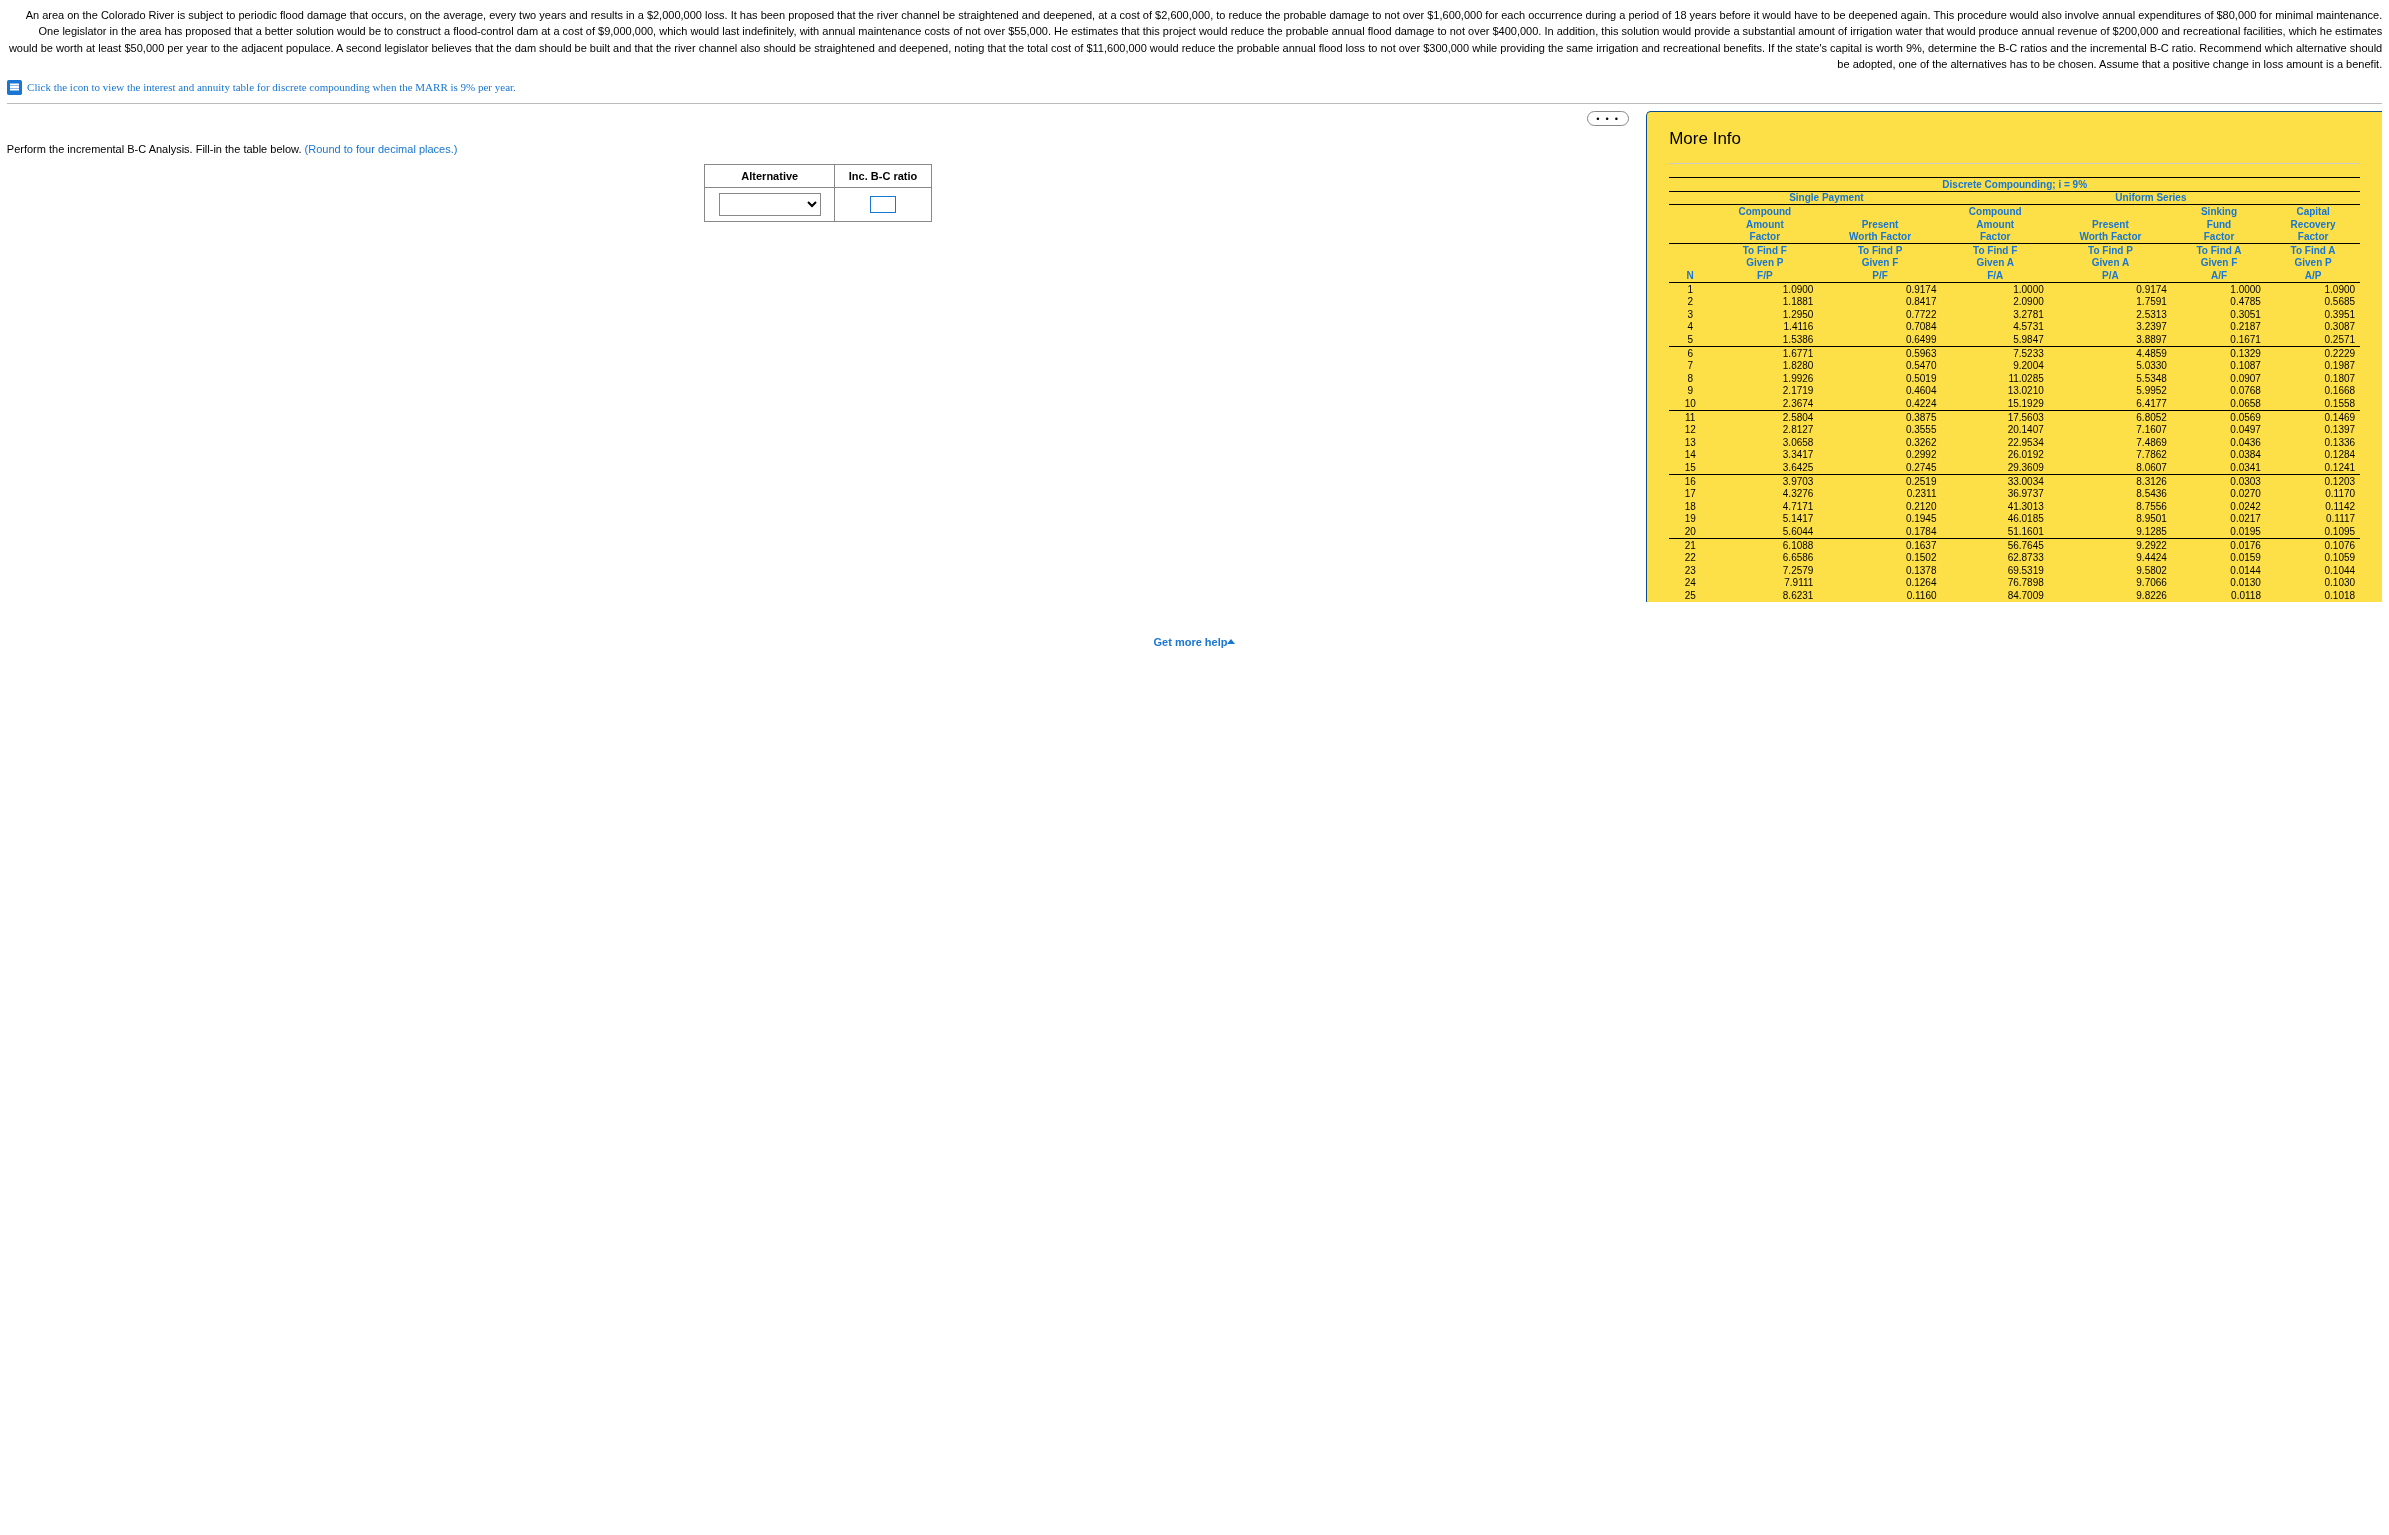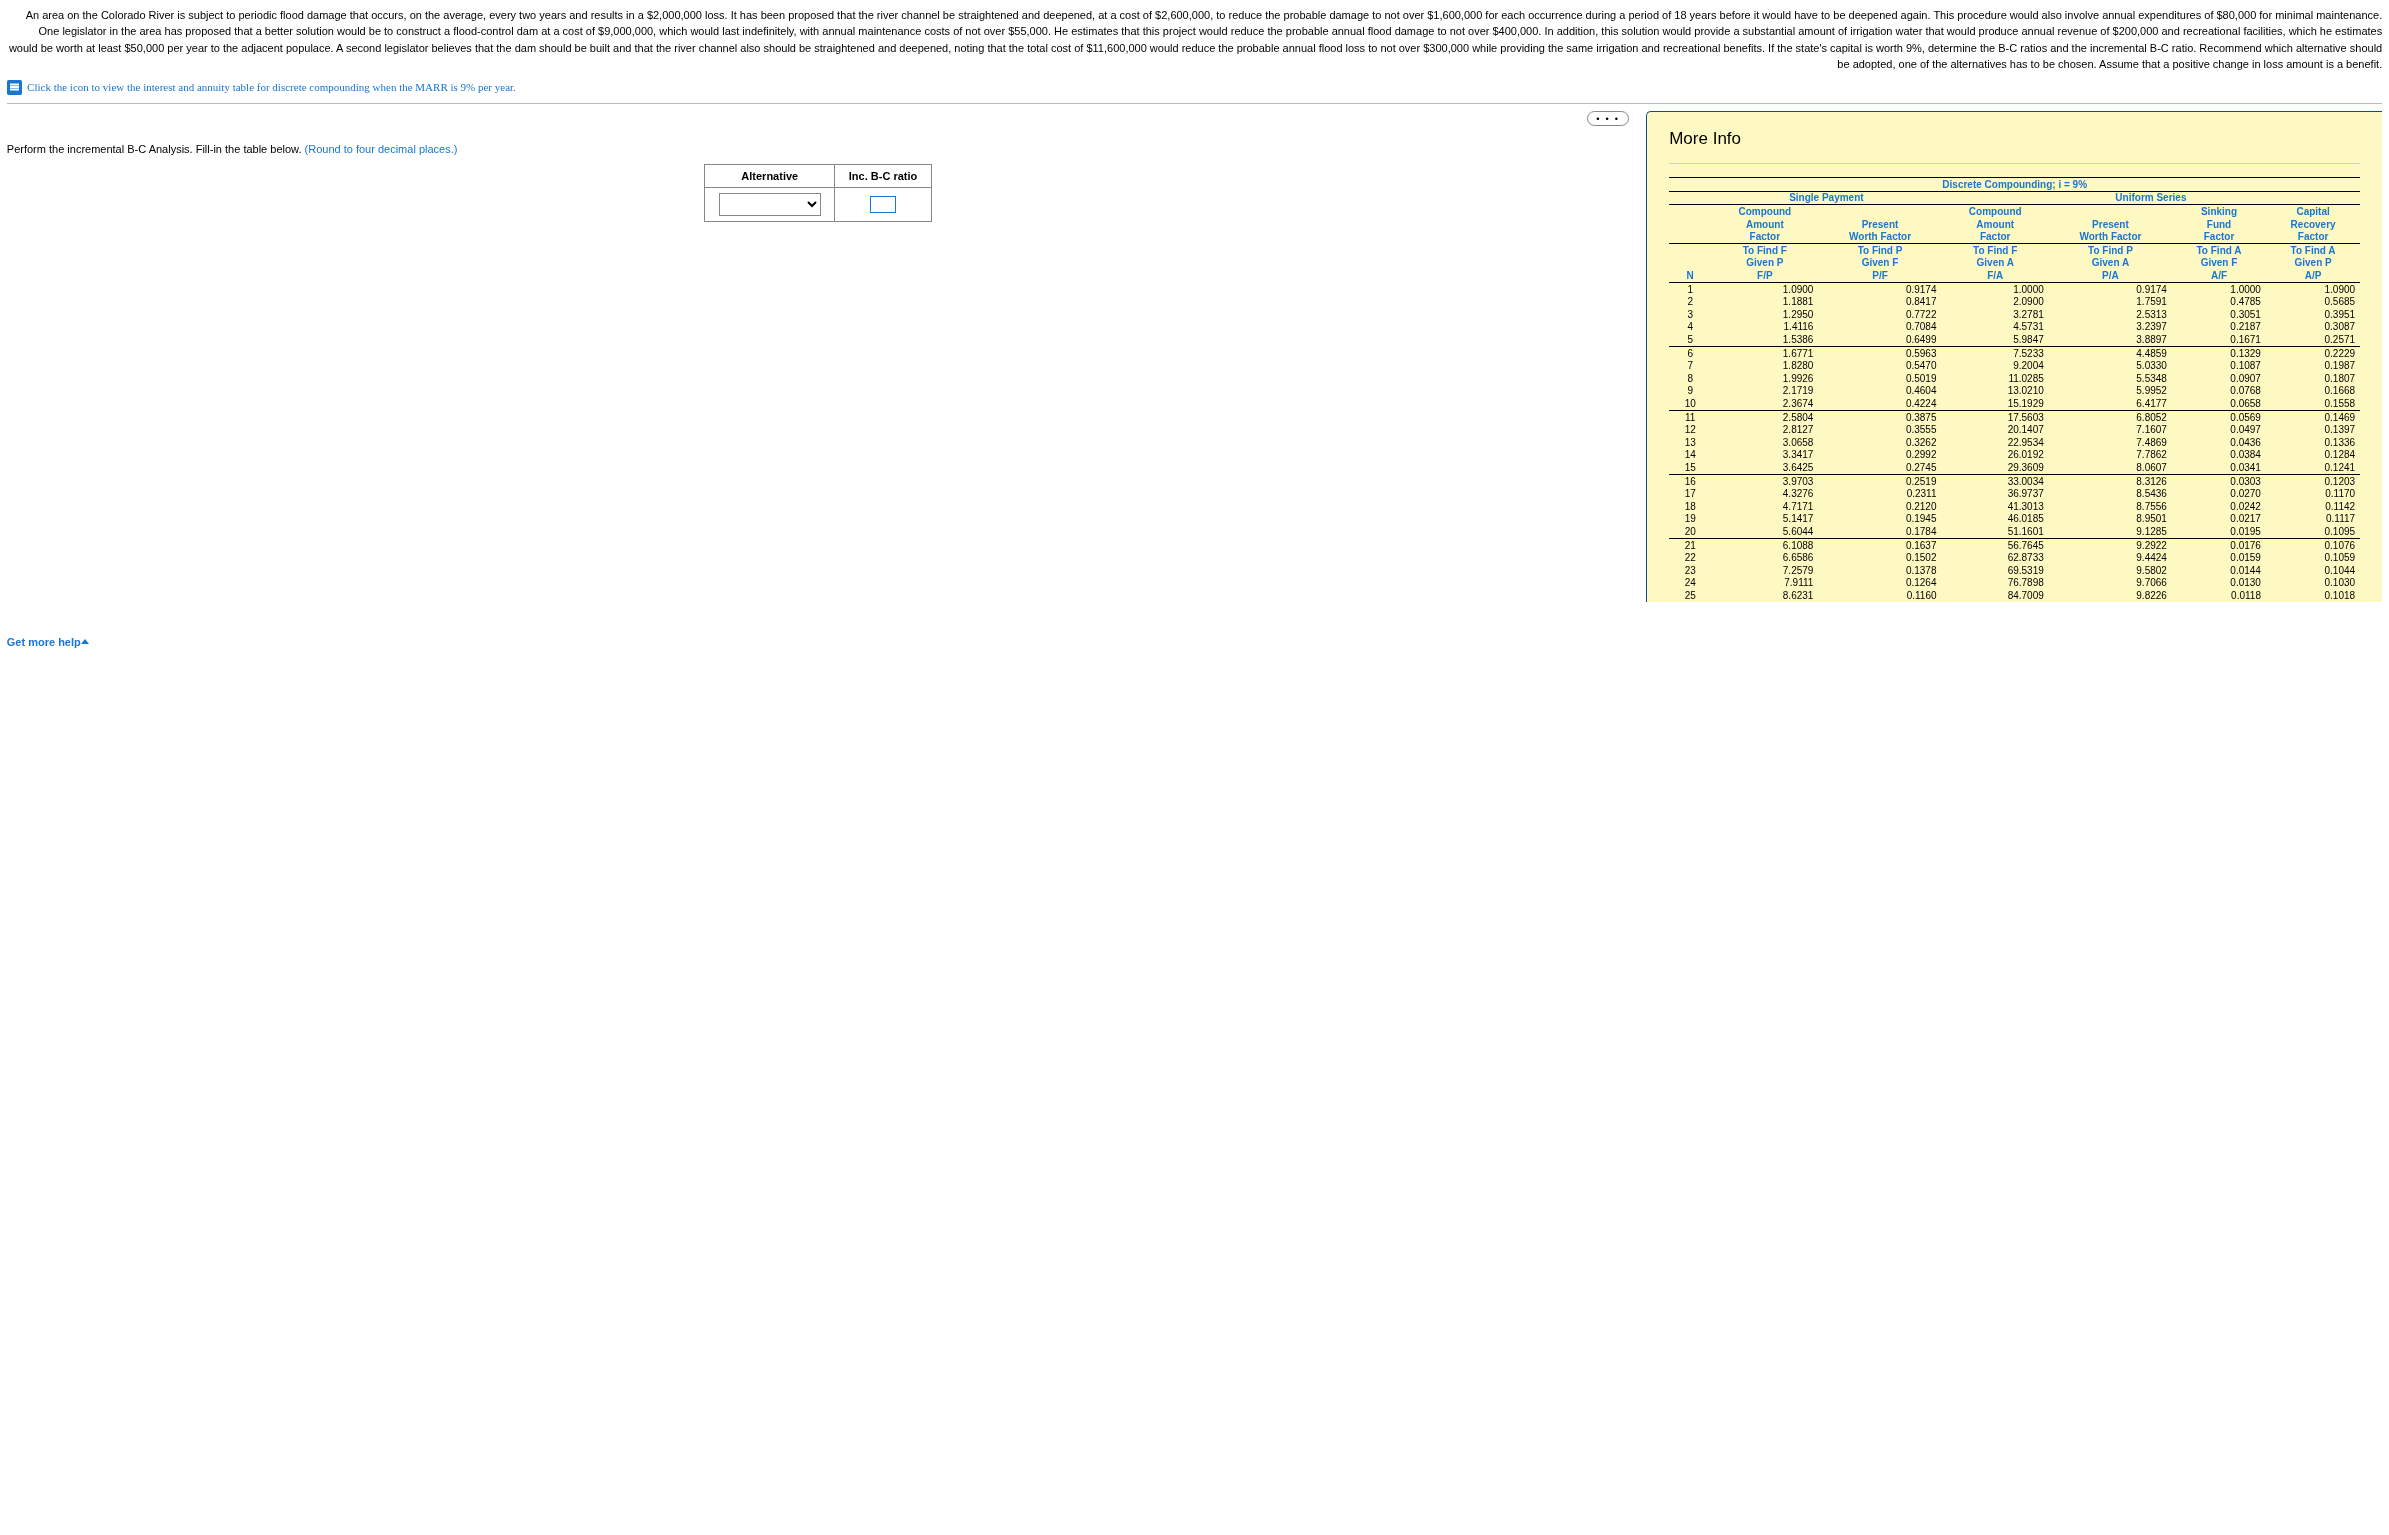--- a/index.html
+++ b/index.html
@@ -14,33 +14,33 @@
 .left-panel { flex: 1; }
 .dots-row { display: flex; justify-content: flex-end; margin-bottom: 17px; }
 .dots-btn { border: 0.8px solid #888; border-radius: 8.5px; padding: 1.7px 8.5px; background: #fff; cursor: pointer; font-size: 9.3px; letter-spacing: 1.7px; }
 .instruction { margin-bottom: 8.5px; }
 .blue-text { color: #1976D2; }
 .incr-table { border-collapse: collapse; margin: 0 auto; }
 .incr-table th, .incr-table td { border: 0.8px solid #888; padding: 5.1px 13.5px; text-align: center; font-weight: bold; }
 .incr-table td { font-weight: normal; }
 .select-box { width: 102px; border: 0.8px solid #888; padding: 1.7px; background: #fff; }
 .input-box { width: 25.4px; height: 17px; border: 0.8px solid #1976D2; background: #fff; }
-.modal { border: 1.7px solid #0B4C8C; border-bottom: none; border-right: none; border-radius: 5.1px 0 0 0; padding: 0; background: #fef9c3; flex: 0 0 auto; width: 736px; }
+.modal { border: 1.7px solid #0B4C8C; border-bottom: none; border-right: none; border-radius: 5.1px 0 0 0; padding: 0; background: #fde047; flex: 0 0 auto; width: 736px; }
 .modal-title { font-size: 17px; padding: 17px 22px 13.5px; }
 .modal-hr { border: none; border-top: 0.8px solid #ccc; margin: 0 22px; }
 .modal-body { padding: 13.5px 22px 0; }
 .factor-table { border-collapse: collapse; width: 100%; font-size: 10px; }
 .factor-table th, .factor-table td { padding: 0.8px 5.1px; text-align: right; }
 .factor-table .center { text-align: center; }
 .factor-table .hdr-row th { border-bottom: 0.8px solid #000; }
 .factor-table .top-border th { border-top: 0.8px solid #000; }
 .factor-table .blue { color: #1976D2; font-weight: bold; }
 .factor-table td:first-child, .factor-table th:first-child { text-align: center; }
 .group-divider td { border-top: 0.8px solid #000; }
-.get-help { color: #1976D2; font-weight: bold; margin-top: 34px; cursor: pointer; display: flex; align-items: center; gap: 0; }
+.get-help { color: #1976D2; font-weight: bold; margin-top: 34px; cursor: pointer; display: flex; align-items: center; gap: 0; justify-content: center; }
 .caret-up { width: 0; height: 0; border-left: 4.2px solid transparent; border-right: 4.2px solid transparent; border-bottom: 5.1px solid #1976D2; }
 .col-n { width: 42px; }
 </style>
 </head>
 <body>
 
 <div class="problem-text">An area on the Colorado River is subject to periodic flood damage that occurs, on the average, every two years and results in a $2,000,000 loss. It has been proposed that the river channel be straightened and deepened, at a cost of $2,600,000, to reduce the probable damage to not over $1,600,000 for each occurrence during a period of 18 years before it would have to be deepened again. This procedure would also involve annual expenditures of $80,000 for minimal maintenance. One legislator in the area has proposed that a better solution would be to construct a flood-control dam at a cost of $9,000,000, which would last indefinitely, with annual maintenance costs of not over $55,000. He estimates that this project would reduce the probable annual flood damage to not over $400,000. In addition, this solution would provide a substantial amount of irrigation water that would produce annual revenue of $200,000 and recreational facilities, which he estimates would be worth at least $50,000 per year to the adjacent populace. A second legislator believes that the dam should be built and that the river channel also should be straightened and deepened, noting that the total cost of $11,600,000 would reduce the probable annual flood loss to not over $300,000 while providing the same irrigation and recreational benefits. If the state's capital is worth 9%, determine the B-C ratios and the incremental B-C ratio. Recommend which alternative should be adopted, one of the alternatives has to be chosen. Assume that a positive change in loss amount is a benefit.</div>
 
 <div class="link-row">
   <span class="link-icon"></span>

